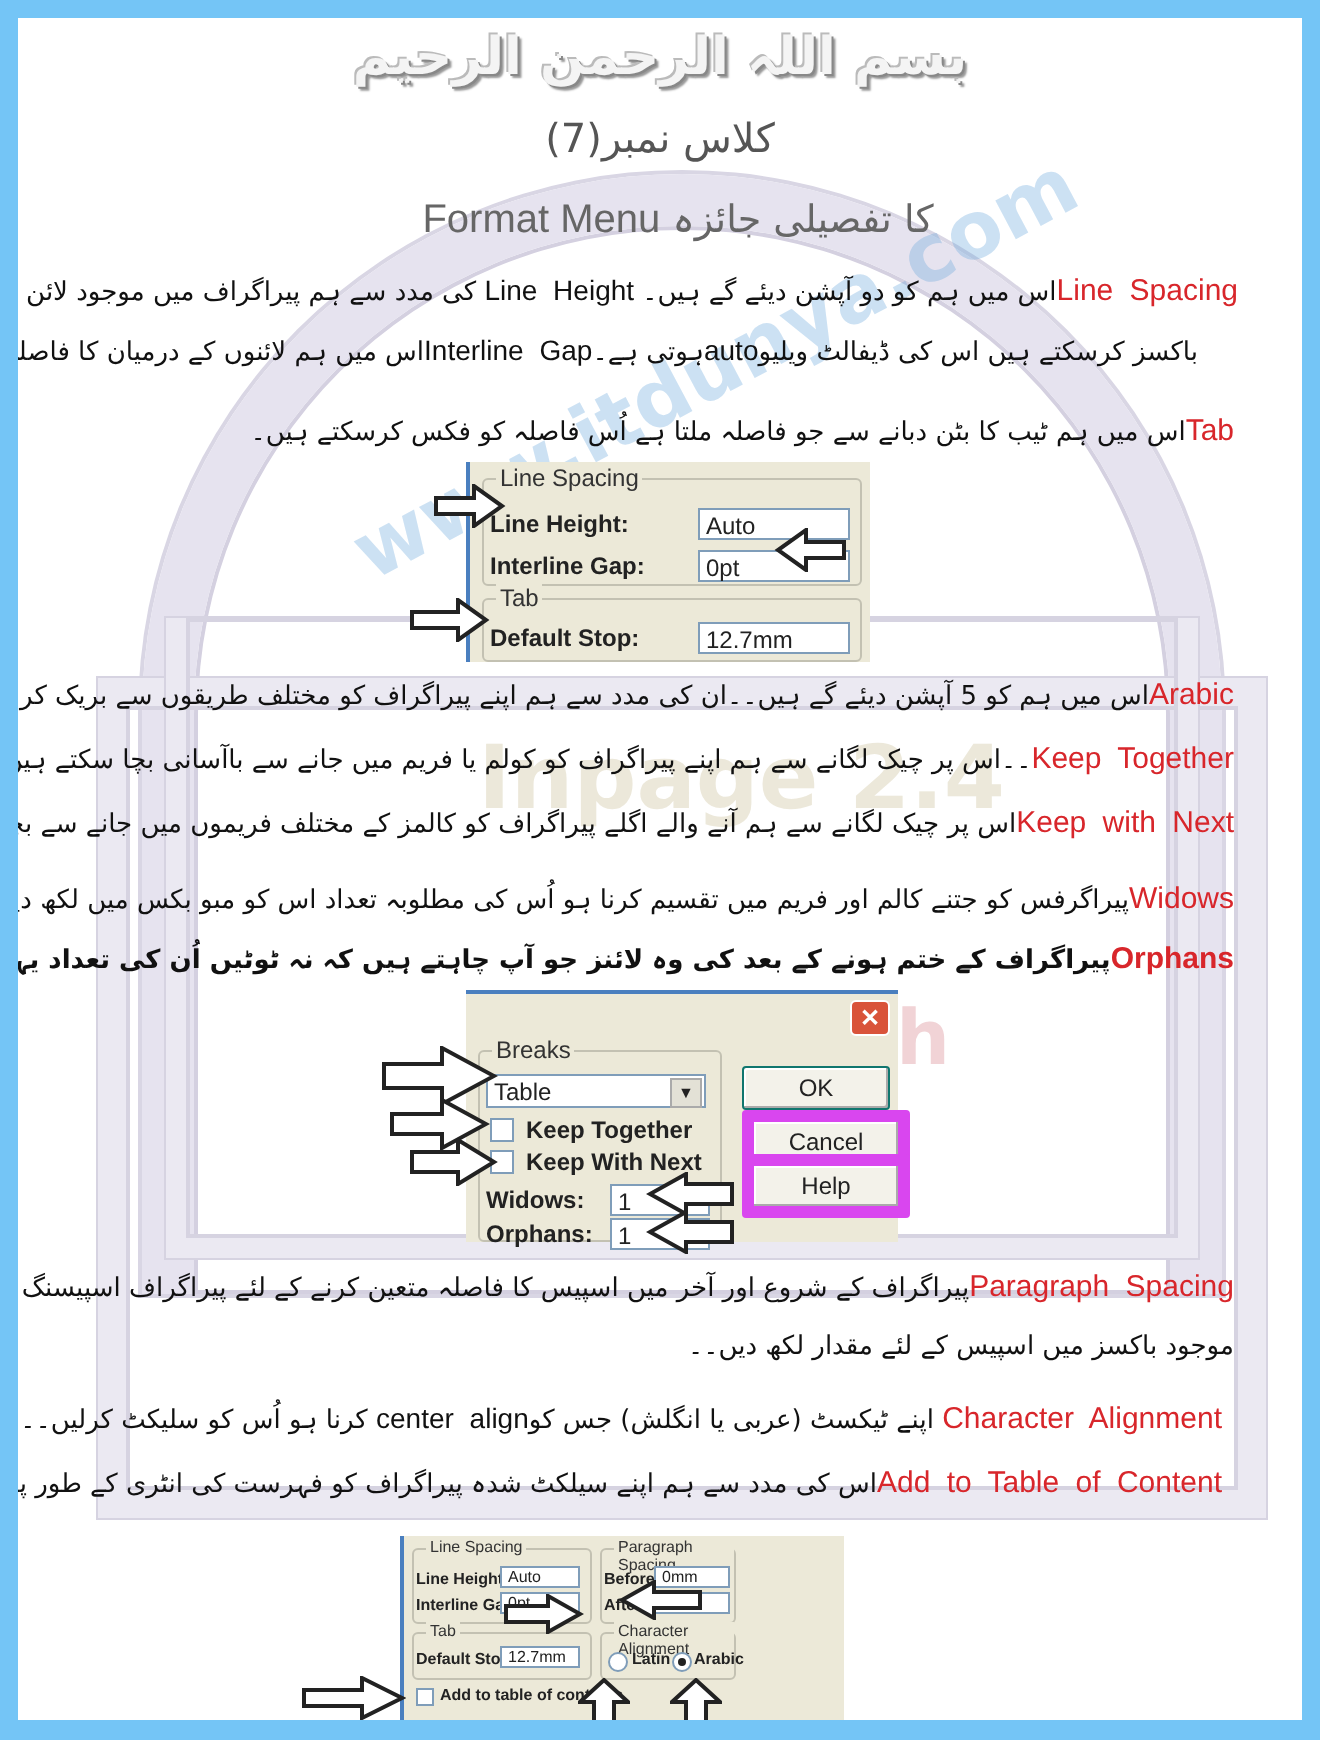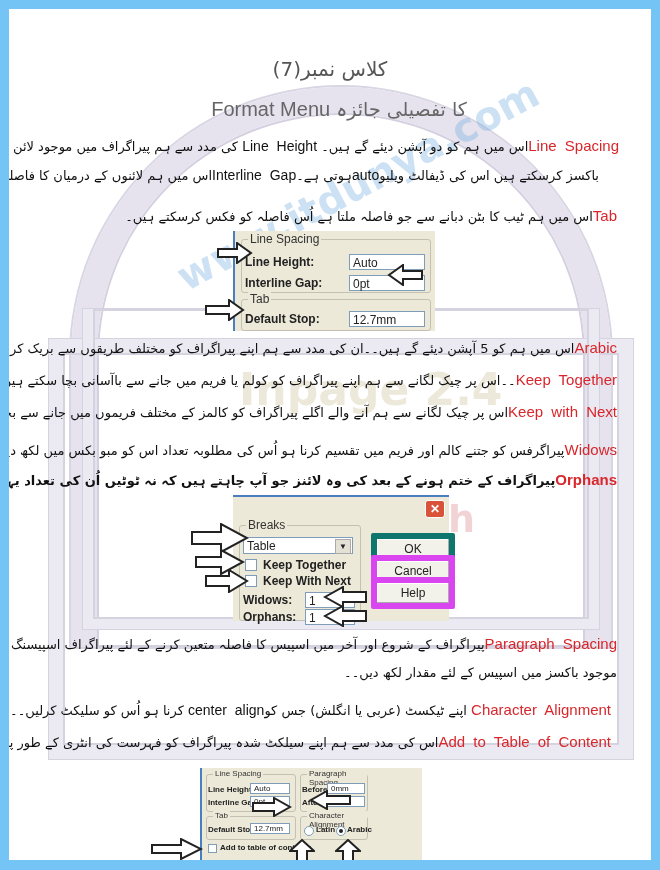--- a/index.html
+++ b/index.html
@@ -97,20 +97,21 @@
 
 <div class="page">
 
   <div class="arch"></div>
   <div class="frame-base"></div>
   <div class="frame-base inner"></div>
   <div class="watermark wm-url">www.itdunya.com</div>
   <div class="watermark wm-inpage">Inpage 2.4</div>
   <div class="watermark wm-jaan">Jaan Kaash</div>
 
+  <div class="title1">بسم اللہ الرحمن الرحیم</div>
   <div class="title2">کلاس نمبر(7)</div>
   <div class="title3">
     <span class="en">Format Menu</span>
     <span>کا تفصیلی جائزہ</span>
   </div>
 
   <div class="line" style="top:128px; right:32px;">
     <span class="kw">Line Spacing</span><span>اس میں ہم کو دو آپشن دیئے گے ہیں۔</span>
     <span class="en">Line Height</span>
     <span>کی مدد سے ہم پیراگراف میں موجود لائن یا لائنوں کی ہائیٹ</span>
@@ -172,21 +173,21 @@
       <span style="position:absolute; right:1px; top:1px; width:14px; height:13px; background:#e3e1d6; border:1px solid #aaa; font-size:8px; text-align:center; line-height:13px;">▼</span>
     </div>
     <div class="chk" style="left:12px; top:62px;"></div>
     <span class="lbl" style="left:30px; top:61px;">Keep Together</span>
     <div class="chk" style="left:12px; top:78px;"></div>
     <span class="lbl" style="left:30px; top:77px;">Keep With Next</span>
     <span class="lbl" style="left:10px; top:96px;">Widows:</span>
     <div class="field" style="left:72px; top:95px; width:50px;">1</div>
     <span class="lbl" style="left:10px; top:113px;">Orphans:</span>
     <div class="field" style="left:72px; top:112px; width:50px;">1</div>
-    <div class="btn" style="left:138px; top:36px; width:72px; height:20px; line-height:20px; border:6px solid #0f766e;">OK</div>
+    <div class="btn" style="left:138px; top:36px; width:72px; height:20px; line-height:20px; border:1px solid #0f766e;">OK</div>
     <div class="btn" style="left:138px; top:58px; width:72px; height:20px; line-height:20px;">Cancel</div>
     <div class="btn" style="left:138px; top:80px; width:72px; height:20px; line-height:20px;">Help</div>
   </div>
   <svg class="arrow" style="left:182px; top:514px;" width="58" height="30">
       <path d="M1 9 H30 V1 L56 15 L30 29 V21 H1 Z" fill="#fff" stroke="#222" stroke-width="2"></path>
     </svg>
   <svg class="arrow" style="left:186px; top:540px;" width="50" height="26">
       <path d="M1 8 H26 V1 L48 13 L26 25 V18 H1 Z" fill="#fff" stroke="#222" stroke-width="2"></path>
     </svg>
   <svg class="arrow" style="left:196px; top:560px;" width="44" height="24">

